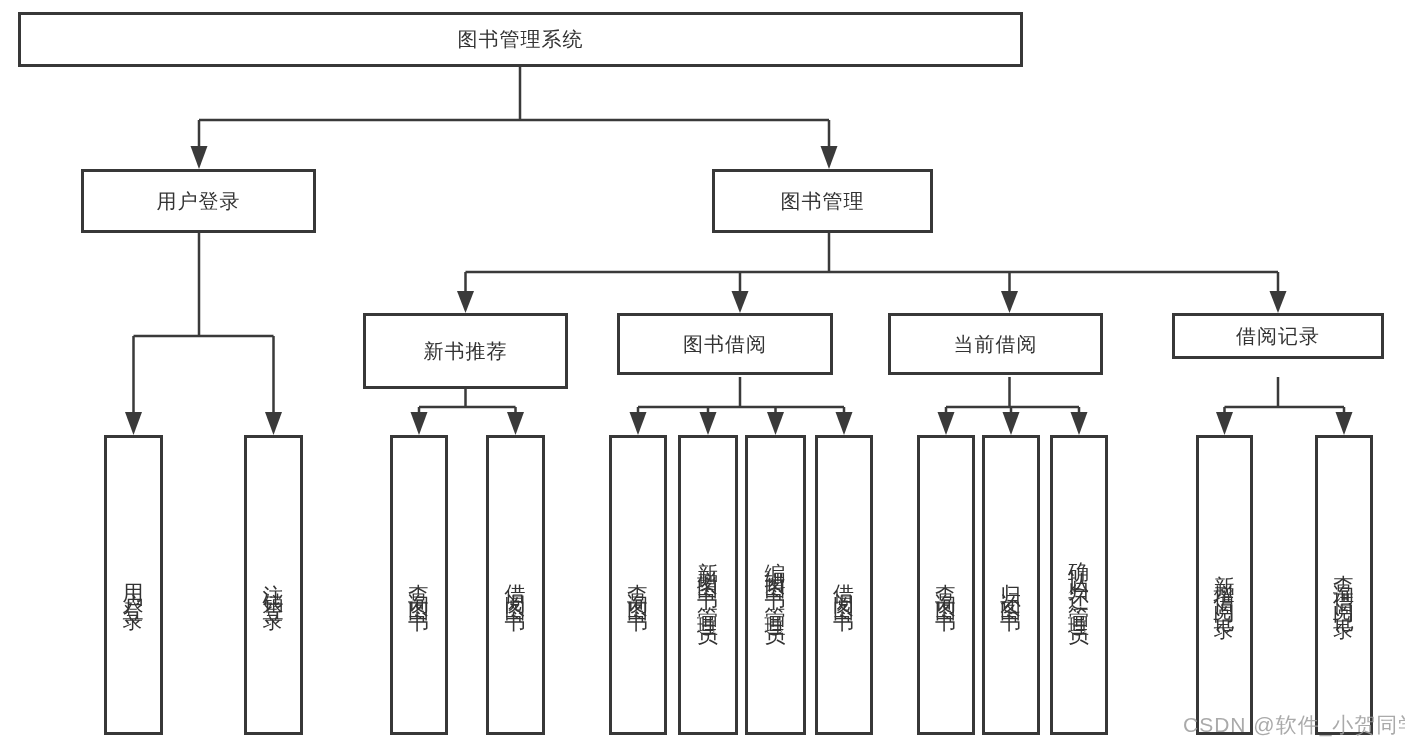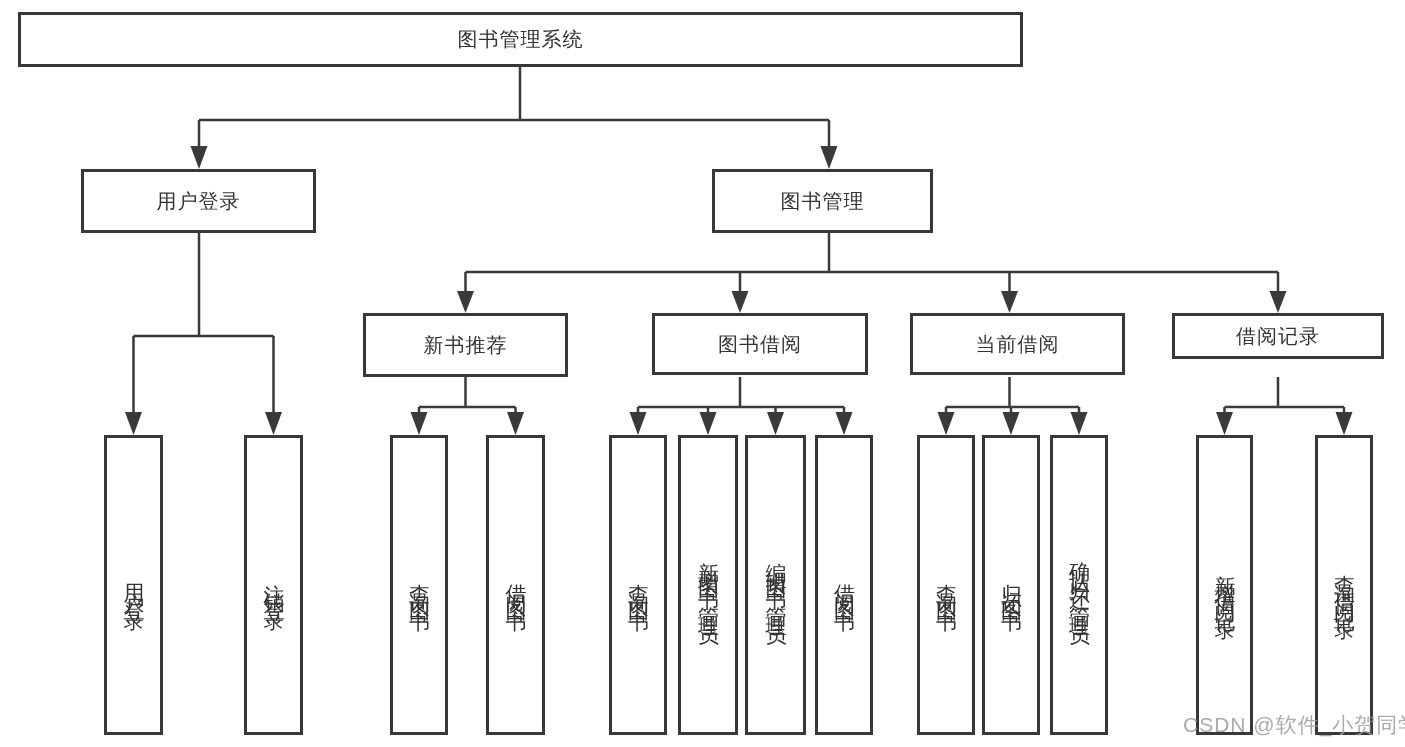--- a/index.html
+++ b/index.html
@@ -6,21 +6,21 @@
   body{
     width:1405px;height:747px;position:relative;overflow:hidden;
     background:#ffffff;
     font-family:"Liberation Sans","DejaVu Sans",sans-serif;
   }
   #connectors{position:absolute;left:0;top:0;z-index:1;}
   .node{
     position:absolute;box-sizing:border-box;z-index:2;
     border:3px solid #383838;background:#ffffff;
     display:flex;align-items:center;justify-content:center;
-    color:#333333;font-size:20px;letter-spacing:1px;font-family:Liberation Serif, serif;
+    color:#333333;font-size:20px;letter-spacing:1px;
   }
   .node.v span{
     writing-mode:vertical-rl;text-orientation:mixed;
     letter-spacing:9px;line-height:1;font-size:21px;
   }
   #watermark{
     position:absolute;z-index:3;left:1183px;top:711px;
     font-size:21px;letter-spacing:1px;color:rgba(158,158,158,0.88);
     white-space:nowrap;
   }
@@ -64,27 +64,27 @@
   <span>图书管理系统</span>
 </div>
 
 <div class="node" style="left:81px;top:169px;width:235px;height:64px">
   <span>用户登录</span>
 </div>
 <div class="node" style="left:712px;top:169px;width:221px;height:64px">
   <span>图书管理</span>
 </div>
 
-<div class="node" style="left:363px;top:313px;width:205px;height:64px">
+<div class="node" style="left:363px;top:313px;width:205px;height:76px">
   <span>新书推荐</span>
 </div>
-<div class="node" style="left:652px;top:313px;width:216px;height:62px">
+<div class="node" style="left:617px;top:313px;width:216px;height:62px">
   <span>图书借阅</span>
 </div>
-<div class="node" style="left:910px;top:313px;width:215px;height:62px">
+<div class="node" style="left:888px;top:313px;width:215px;height:62px">
   <span>当前借阅</span>
 </div>
 <div class="node" style="left:1172px;top:313px;width:212px;height:46px">
   <span>借阅记录</span>
 </div>
 
 <div class="node v" style="left:104px;top:435px;width:59px;height:300px">
   <span>用户登录</span>
 </div>
 <div class="node v" style="left:244px;top:435px;width:59px;height:300px">

